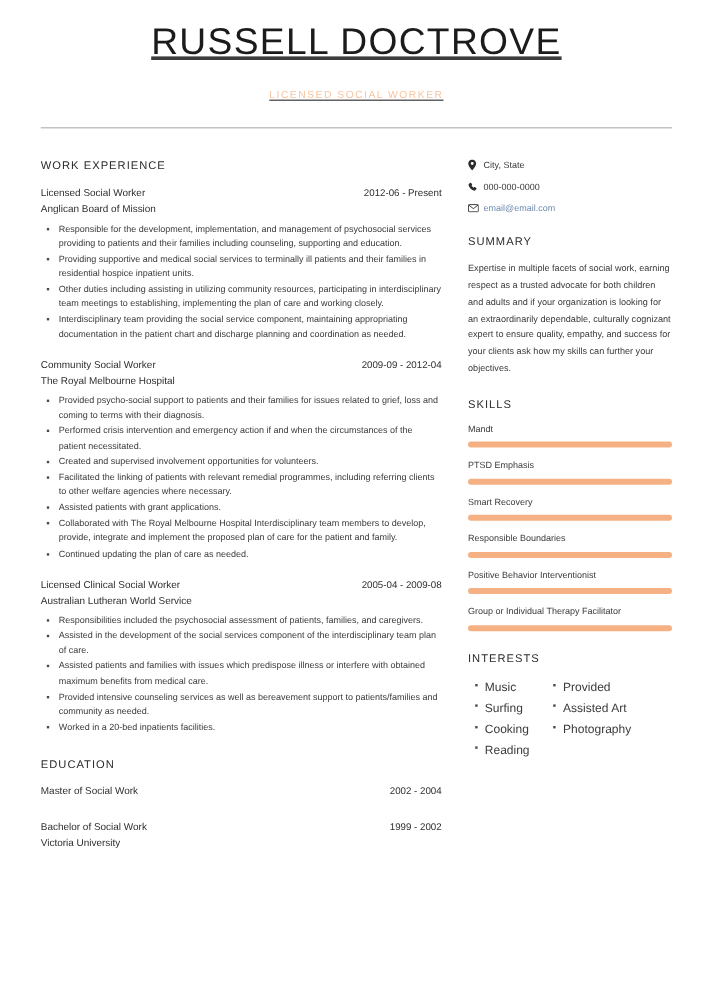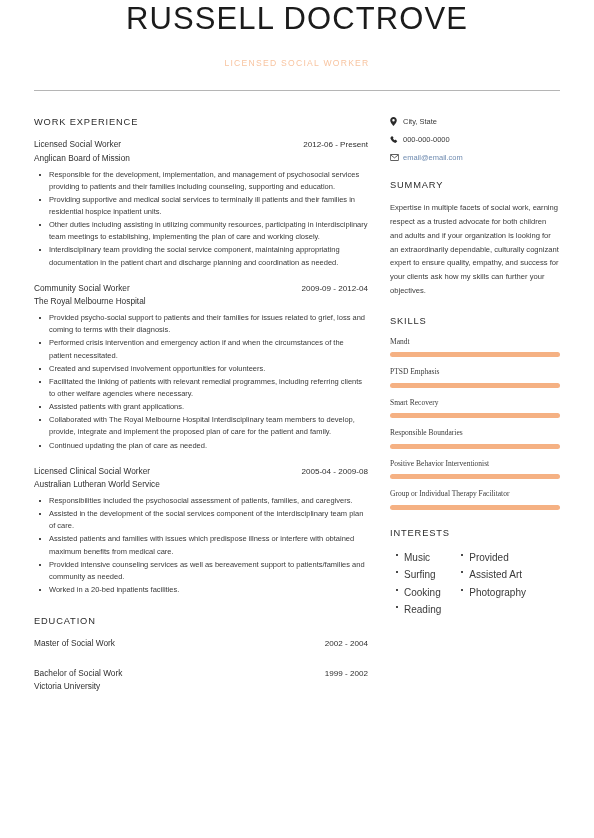--- a/index.html
+++ b/index.html
@@ -18,21 +18,23 @@
     position: relative;
     width: 594px;
     height: 838px;
     box-sizing: border-box;
     background: #fff;
     overflow: hidden;
   }
 
   
   .header {
+    padding-top: 16px;
     text-align: center;
+    text-decoration: underline;
   }
   .name {
     font-size: 31px;
     letter-spacing: 1.1px;
     font-weight: 400;
     color: #1b1b1b;
     line-height: 1.2;
     margin: 0;
   }
   .subtitle {
@@ -144,21 +146,21 @@
 
   
   .summary-text {
     font-size: 7.6px;
     line-height: 1.82;
     color: #3a3a3a;
   }
   .side-section { margin-top: 18px; }
 
   
-  .skill { margin-bottom: 10px; font-family: Liberation Serif, serif; }
+  .skill { margin-bottom: 10px; }
   .skill-name {
     font-size: 7.5px;
     color: #3a3a3a;
     margin-bottom: 5px;
     line-height: 1.4;
   }
   .skill-track {
     height: 5px;
     border-radius: 3px;
     background: #f5b183;

